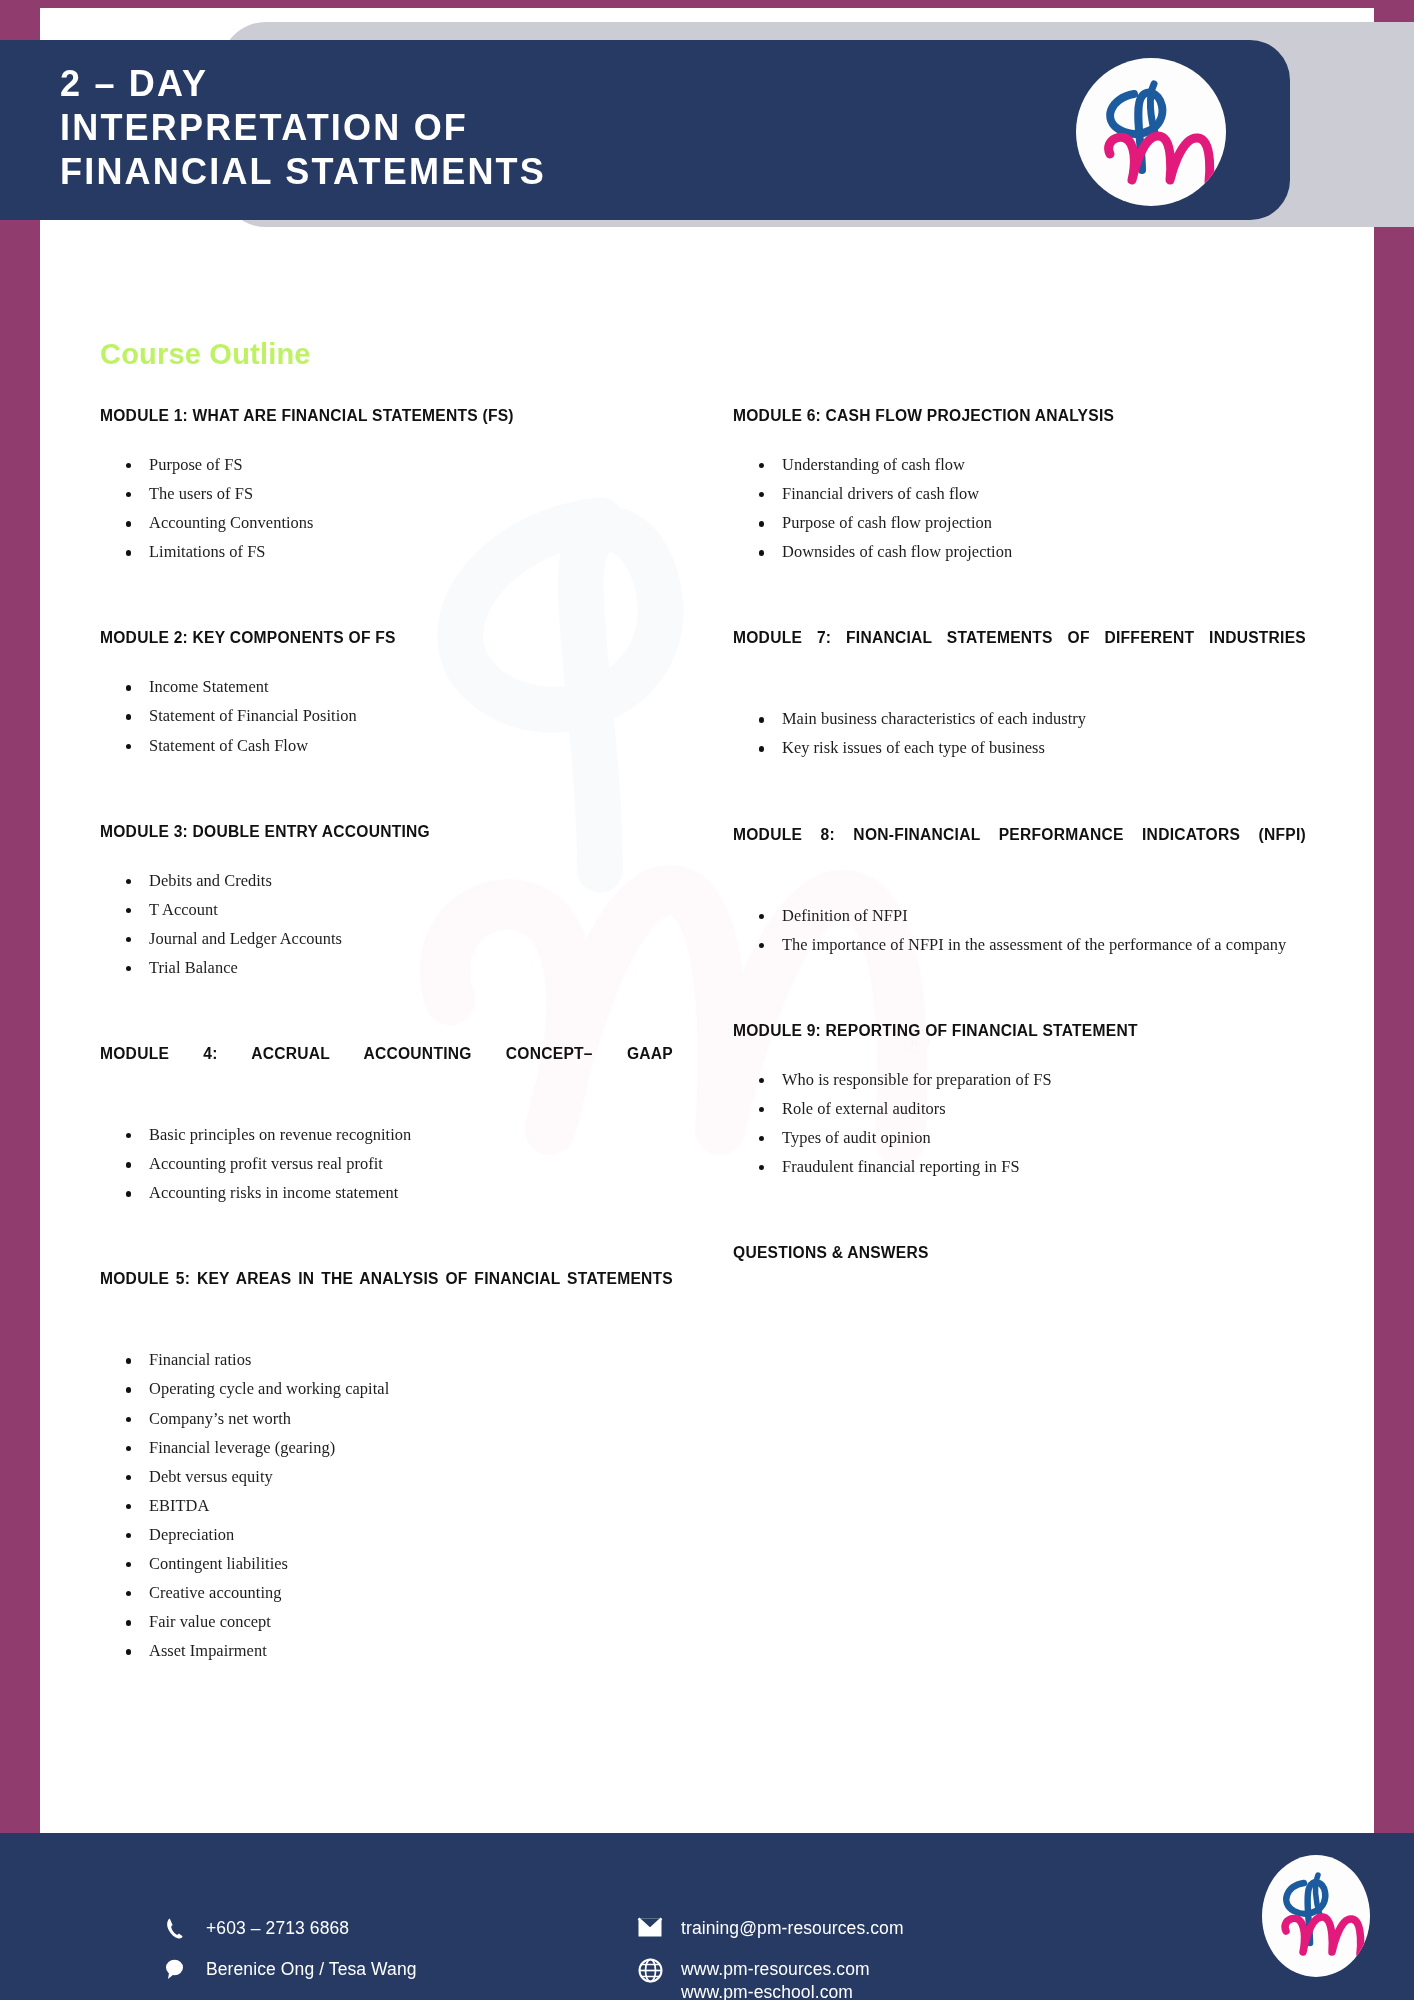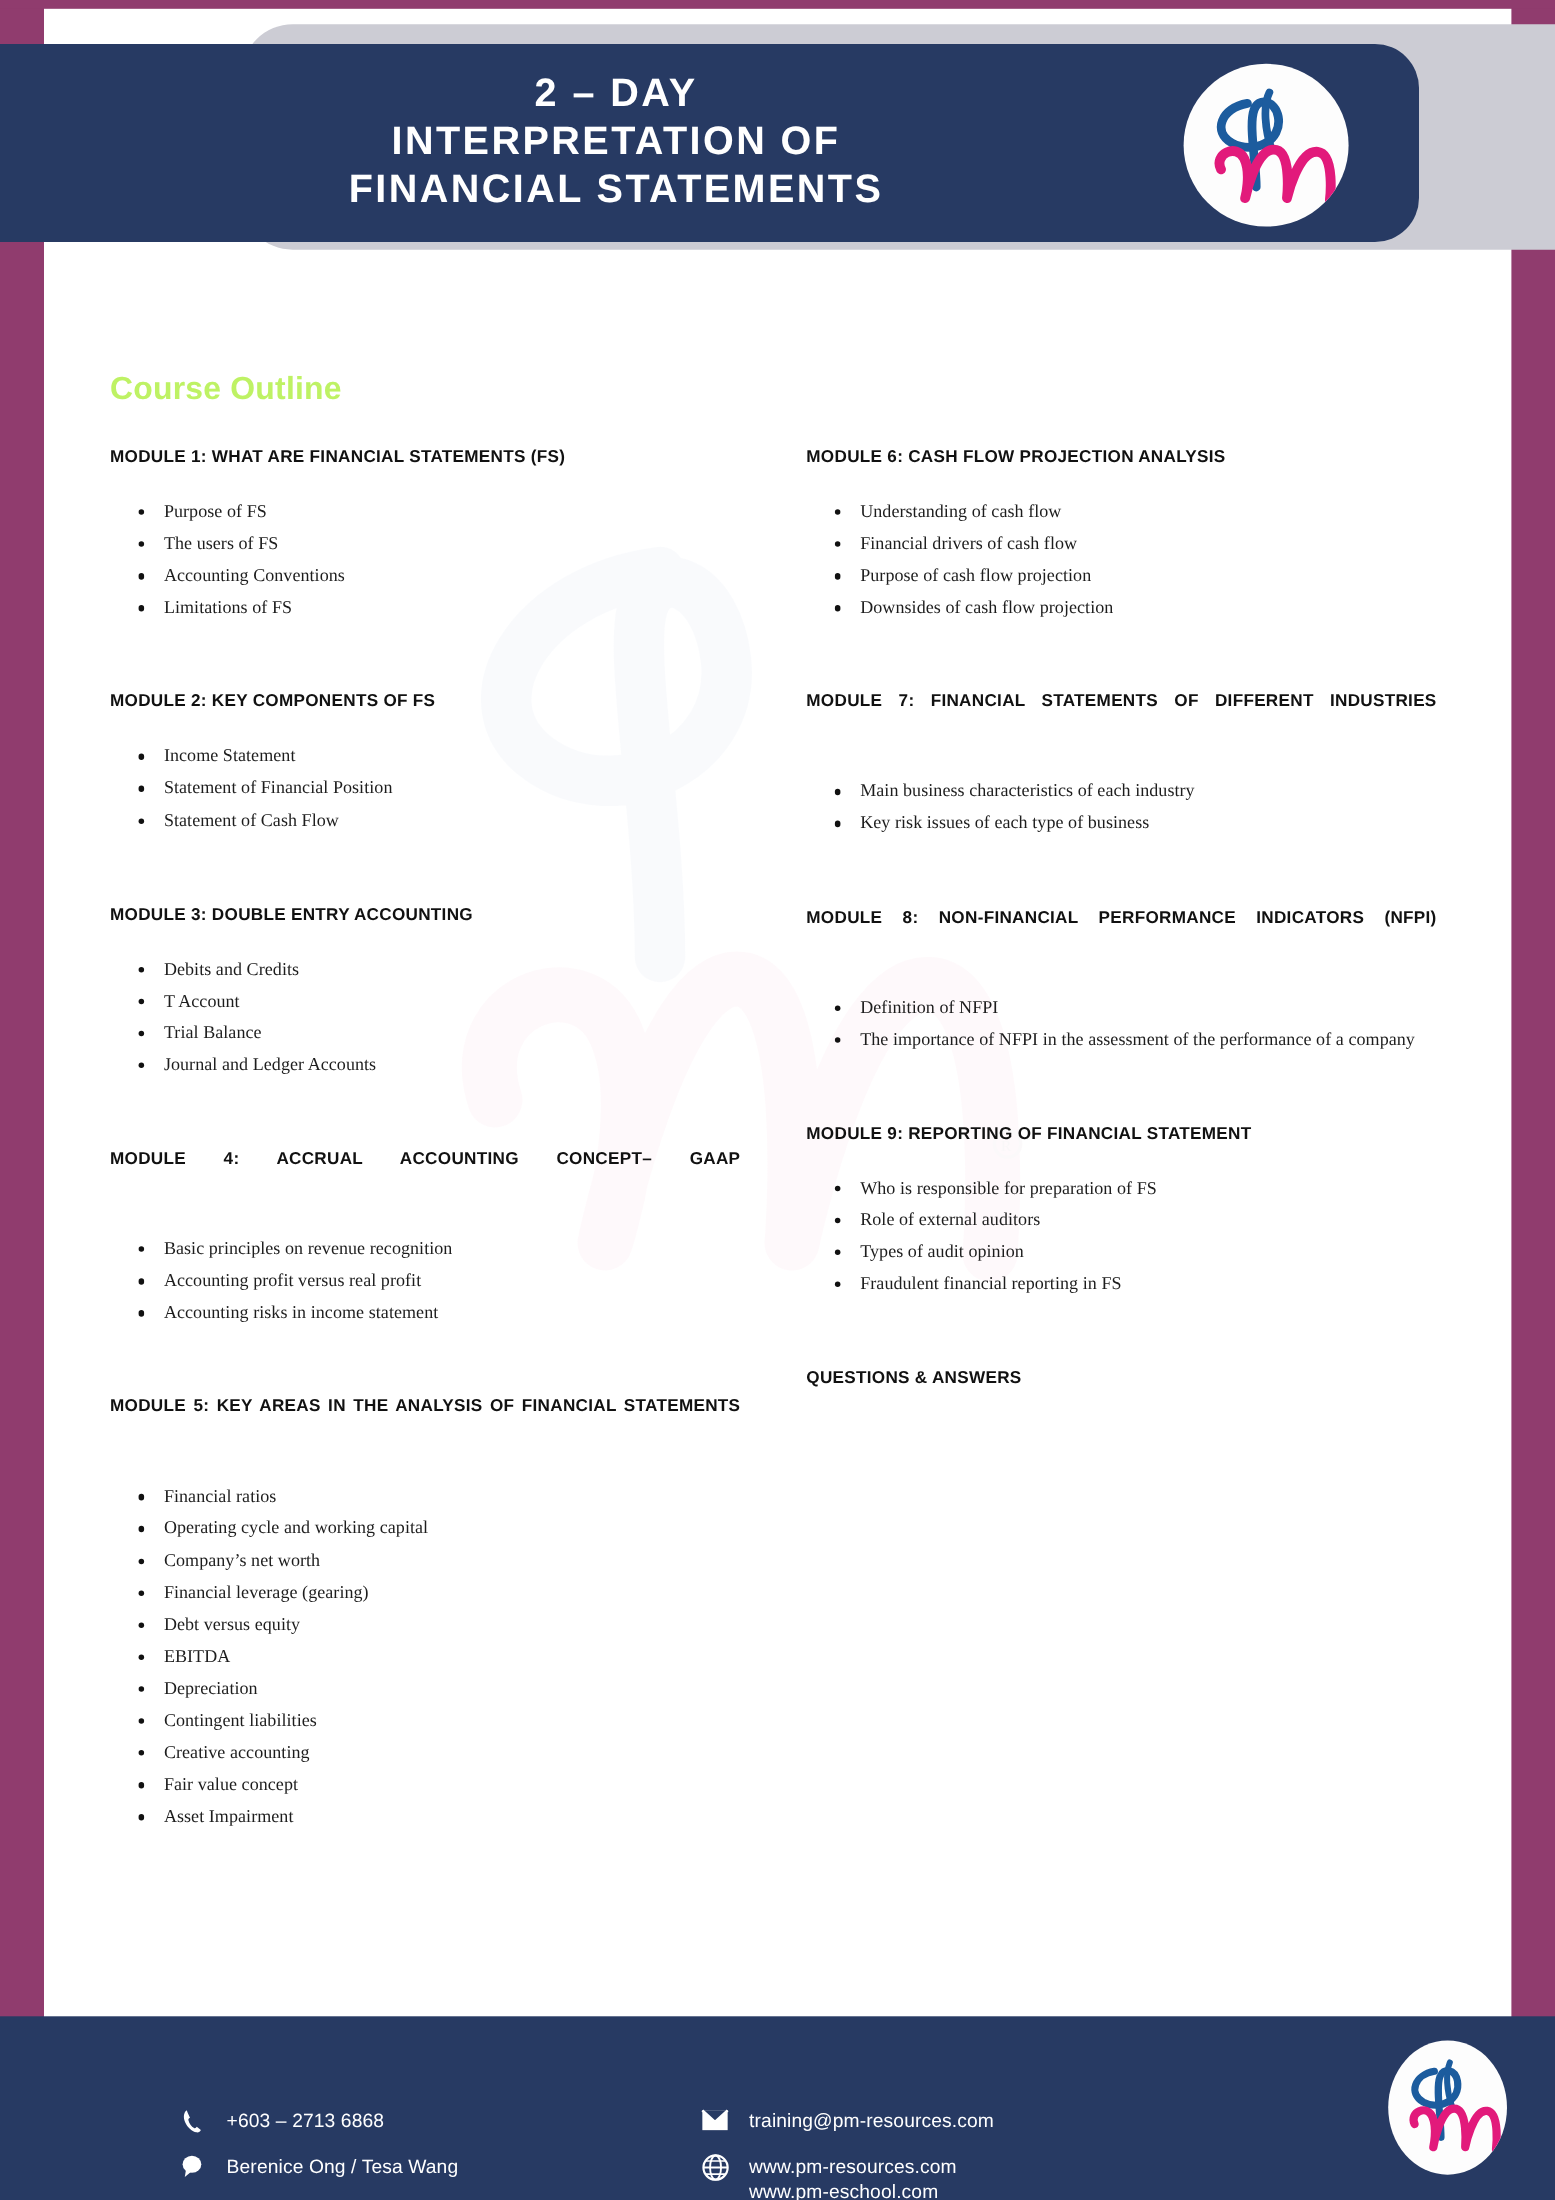--- a/index.html
+++ b/index.html
@@ -72,21 +72,20 @@
     background: #273a63;
     border-top-right-radius: 40px;
     border-bottom-right-radius: 40px;
   }
 
   .header-title {
     position: absolute;
     left: 60px;
     top: 22px;
     width: 1000px;
-    text-align: center;
     color: #ffffff;
     font-weight: 800;
     font-size: 36px;
     line-height: 44px;
     letter-spacing: 2.2px;
   }
   .header-title .ln { display: block; white-space: nowrap; }
 
   
   .logo-badge {
@@ -330,22 +329,22 @@
           </ul>
         </div>
 
         <div class="gap-l"></div>
 
         <div class="module">
           <div class="mod-title">MODULE 3: DOUBLE ENTRY ACCOUNTING</div>
           <ul class="mod-list">
             <li>Debits and Credits</li>
             <li>T Account</li>
+            <li>Journal and Ledger Accounts</li>
             <li>Trial Balance</li>
-            <li>Journal and Ledger Accounts</li>
           </ul>
         </div>
 
         <div class="gap-l"></div>
 
         <div class="module">
           <div class="mod-title justified">MODULE 4: ACCRUAL ACCOUNTING CONCEPT– GAAP</div>
           <ul class="mod-list">
             <li>Basic principles on revenue recognition</li>
             <li>Accounting profit versus real profit</li>

